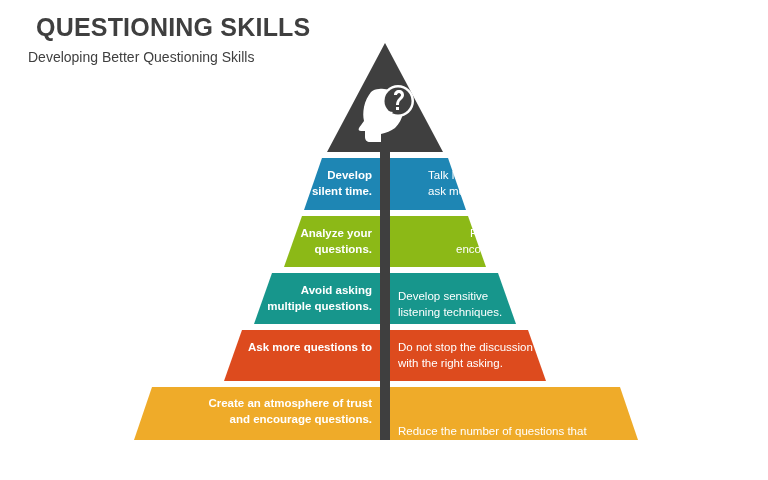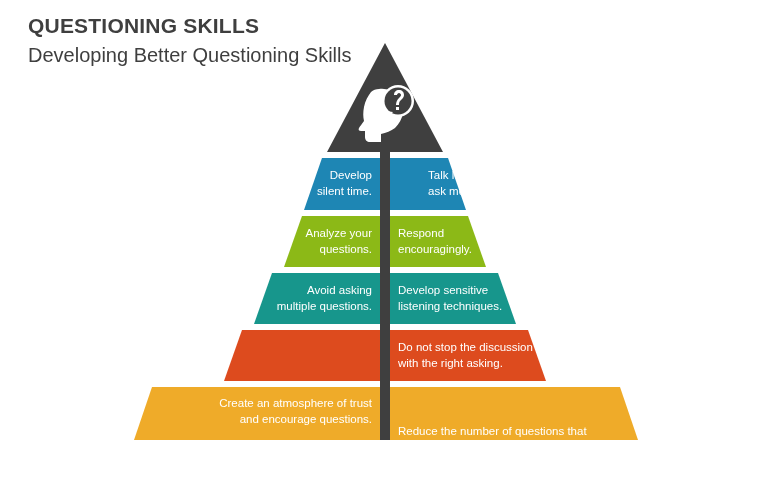--- a/index.html
+++ b/index.html
@@ -23,30 +23,30 @@
   }
 
   
   #header {
     position: absolute;
     left: 28px;
     top: 14px;
     width: 420px;
   }
   #title {
-    font-size: 21px;
+    font-size: 25px;
     font-weight: bold;
     color: #3f3f3f;
     letter-spacing: 0.2px;
     line-height: 1.1;
-    margin: 0 0 7px 0;
+    margin: 0 0 7px 8px;
     text-transform: uppercase;
   }
   #subtitle {
-    font-size: 20px;
+    font-size: 14px;
     font-weight: normal;
     color: #3f3f3f;
     line-height: 1.15;
     margin: 0;
   }
 
   
   #pyramid {
     position: absolute;
     left: 0;
@@ -64,20 +64,21 @@
   
   .tier-text {
     position: absolute;
     color: #ffffff;
     font-size: 11.5px;
     line-height: 1.35;
     font-family: "Liberation Sans", sans-serif;
   }
   .tier-text.left {
     text-align: right;
+    font-weight: bold;
   }
   .tier-text.right {
     text-align: left;
   }
   .tier-text span {
     display: block;
   }
 </style>
 </head>
 <body>
@@ -157,35 +158,36 @@
     </div>
     <div class="tier-text right" style="left: 398px; top: 168px; width: 180px; color: rgb(255, 255, 255); margin-left: 30px;">
       <span>Talk less but</span>
       <span>ask more.</span>
     </div>
 
     <div class="tier-text left" style="left: 190px; top: 226px; width: 182px; color: rgb(255, 255, 255);">
       <span>Analyze your</span>
       <span>questions.</span>
     </div>
-    <div class="tier-text right" style="left: 398px; top: 226px; width: 190px; color: rgb(255, 255, 255);">
+    <div class="tier-text right" style="left: 398px; top: 226px; width: 190px; color: rgb(255, 255, 255); text-align: center;">
       <span>Respond</span>
       <span>encouragingly.</span>
     </div>
 
     <div class="tier-text left" style="left: 170px; top: 283px; width: 202px; color: rgb(255, 255, 255); text-align: right;">
       <span>Avoid asking</span>
       <span>multiple questions.</span>
     </div>
-    <div class="tier-text right" style="left: 398px; top: 283px; width: 210px; color: rgb(255, 255, 255);">
+    <div class="tier-text right" style="left: 398px; top: 289px; width: 210px; color: rgb(255, 255, 255);">
       <span>Develop sensitive</span>
       <span>listening techniques.</span>
     </div>
 
     <div class="tier-text left" style="left: 150px; top: 340px; width: 222px; color: rgb(255, 255, 255);">
+      <span>Ask more questions to</span>
     </div>
     <div class="tier-text right" style="left: 398px; top: 340px; width: 230px; color: rgb(255, 255, 255);">
       <span>Do not stop the discussion</span>
       <span>with the right asking.</span>
     </div>
 
     <div class="tier-text left" style="left: 120px; top: 396px; width: 252px; color: rgb(255, 255, 255);">
       <span>Create an atmosphere of trust</span>
       <span>and encourage questions.</span>
     </div>

